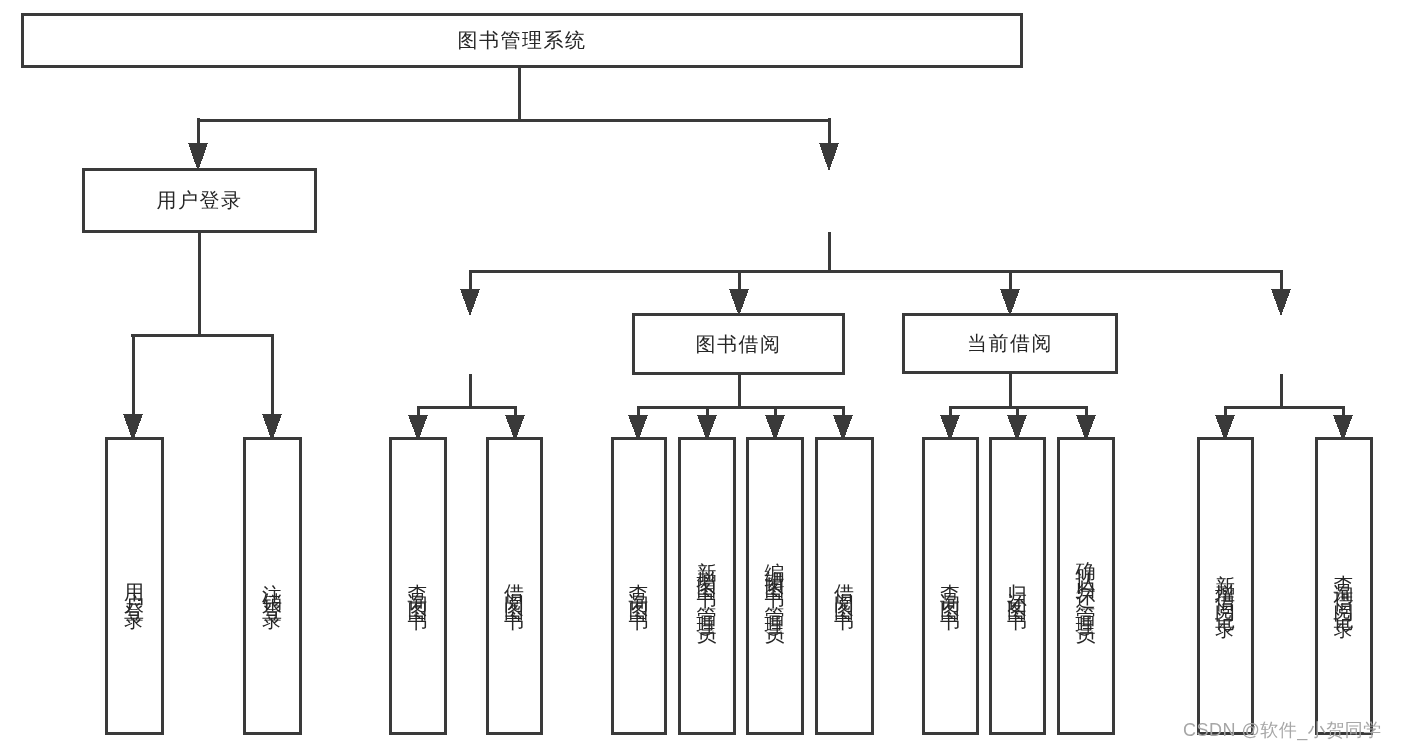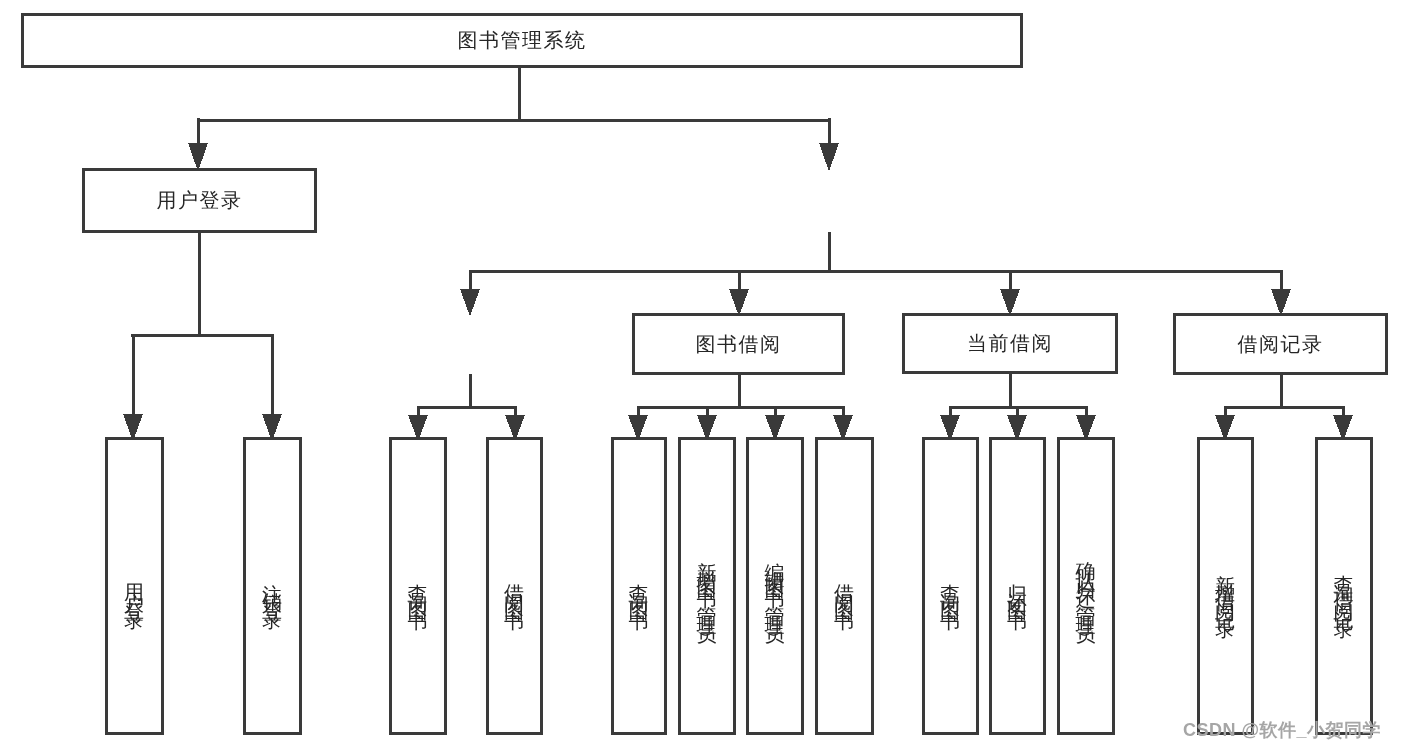--- a/index.html
+++ b/index.html
@@ -36,21 +36,20 @@
     white-space:nowrap;
   }
   .watermark {
     position:absolute;
     left:1183px; top:718px;
     font-size:18px;
     color:#a6a6a6;
     white-space:nowrap;
     z-index:6;
     letter-spacing:0.5px;
-    font-weight:bold;
   }
 </style>
 </head>
 <body>
 
 <div class="stage">
 
   <svg class="connectors" width="1405" height="747" viewBox="0 0 1405 747">
     <g stroke="#3a3a3a" stroke-width="3" fill="#3a3a3a">
 
@@ -122,23 +121,20 @@
   <div class="node h" style="left:82px;top:168px;width:235px;height:65px">
     <span class="lbl">用户登录</span>
   </div>
 
   <div class="node h" style="left:902px;top:313px;width:216px;height:61px">
     <span class="lbl">当前借阅</span>
   </div>
   <div class="node h" style="left:632px;top:313px;width:213px;height:62px">
     <span class="lbl">图书借阅</span>
   </div>
-  <div class="node h" style="left:1173px;top:313px;width:215px;height:62px">
-    <span class="lbl">借阅记录</span>
-  </div>
 
   <div class="node v" style="left:105px;top:437px;width:59px;height:298px">
     <span class="lbl">用户登录</span>
   </div>
   <div class="node v" style="left:243px;top:437px;width:59px;height:298px">
     <span class="lbl">注销登录</span>
   </div>
 
   <div class="node v" style="left:389px;top:437px;width:58px;height:298px">
     <span class="lbl">查询图书</span>

